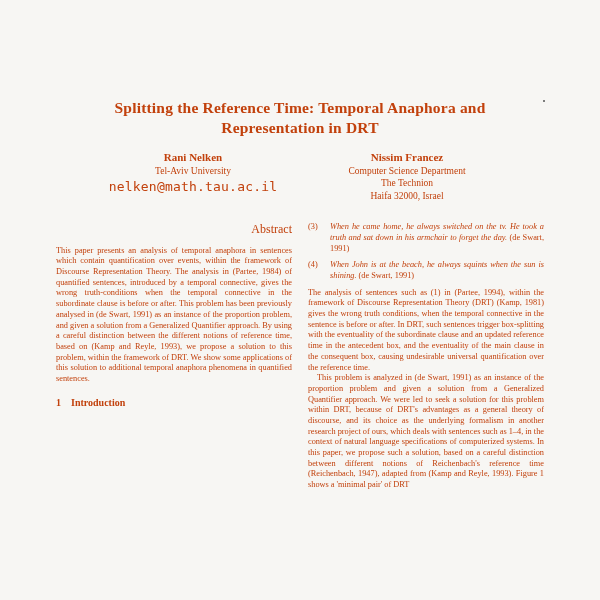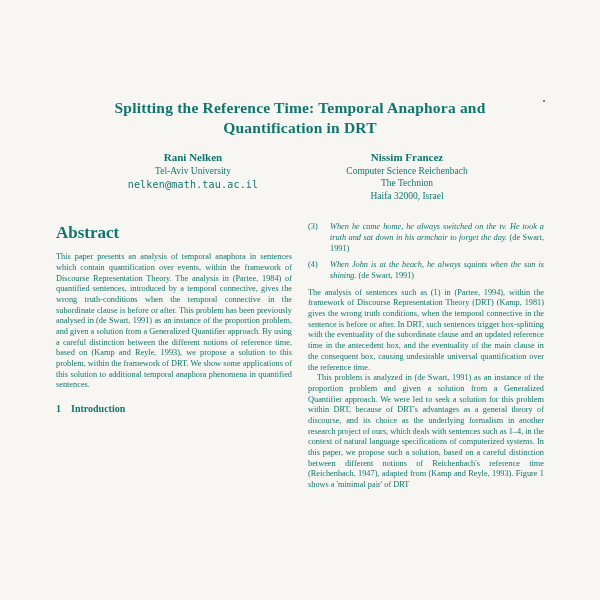--- a/index.html
+++ b/index.html
@@ -3,21 +3,21 @@
 <meta charset="utf-8">
 <style>
   html, body { margin: 0; padding: 0; }
   .scan-page {
     width: 600px;
     height: 600px;
     background: #f7f6f3;
     overflow: hidden;
     position: relative;
     font-family: "Liberation Serif", serif;
-    color: #0f766e;
+    color: #c2410c;
     box-sizing: border-box;
   }
   .content {
     width: 488px;
     margin: 0 auto;
     padding-top: 98px;
   }
   .title {
     text-align: center;
     font-weight: bold;
@@ -38,41 +38,41 @@
     font-weight: bold;
     font-size: 11px;
     margin-bottom: 2px;
   }
   .author-affil {
     font-size: 9.5px;
     line-height: 1.32;
   }
   .author-email {
     font-family: "DejaVu Sans Mono", monospace;
-    font-size: 10px;
+    font-size: 13px;
     margin-top: 2px;
     letter-spacing: 0.2px;
   }
   .columns {
     display: flex;
     gap: 16px;
     margin-top: 20px;
   }
   .col {
     flex: 1;
     min-width: 0;
     font-size: 8.3px;
     line-height: 1.29;
     text-align: justify;
     hyphens: auto;
   }
   .abstract-heading {
-    text-align: left;
-    font-weight: bold;
-    font-size: 17px;
+    text-align: right;
+    font-weight: normal;
+    font-size: 12px;
     margin-bottom: 8px;
   }
   .abstract-text { margin: 0; }
   .section-heading {
     font-weight: bold;
     font-size: 10px;
     margin-top: 12px;
     margin-bottom: 7px;
   }
   .section-heading .sec-label { margin-left: 10px; margin-top: 25px; }
@@ -104,32 +104,32 @@
 </style>
 </head>
 <body>
 
 <div class="scan-page">
   <span class="scan-dot"></span>
   <div class="content">
 
     <div class="title">
       <div>Splitting the Reference Time: Temporal Anaphora and</div>
-      <div>Quantification in DRT</div>
+      <div>Representation in DRT</div>
     </div>
 
     <div class="authors-row">
       <div class="author-block">
         <div class="author-name">Rani Nelken</div>
         <div class="author-affil">Tel-Aviv University</div>
         <div class="author-email">nelken@math.tau.ac.il</div>
       </div>
       <div class="author-block">
         <div class="author-name">Nissim Francez</div>
-        <div class="author-affil">Computer Science Reichenbach</div>
+        <div class="author-affil">Computer Science Department</div>
         <div class="author-affil">The Technion</div>
         <div class="author-affil">Haifa 32000, Israel</div>
       </div>
     </div>
 
     <div class="columns">
 
       <div class="col">
         <div class="abstract-heading">Abstract</div>
         <p class="abstract-text">This paper presents an analysis of temporal anaphora in sentences which contain quantification over events, within the framework of Discourse Representation Theory. The analysis in (Partee, 1984) of quantified sentences, introduced by a temporal connective, gives the wrong truth-conditions when the temporal connective in the subordinate clause is before or after. This problem has been previously analysed in (de Swart, 1991) as an instance of the proportion problem, and given a solution from a Generalized Quantifier approach. By using a careful distinction between the different notions of reference time, based on (Kamp and Reyle, 1993), we propose a solution to this problem, within the framework of DRT. We show some applications of this solution to additional temporal anaphora phenomena in quantified sentences.</p>

